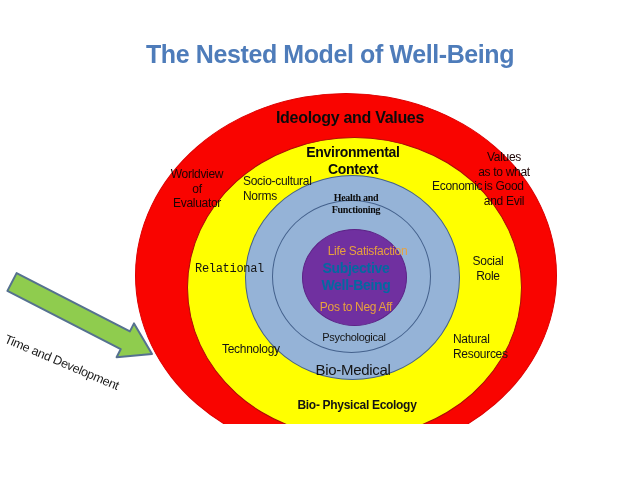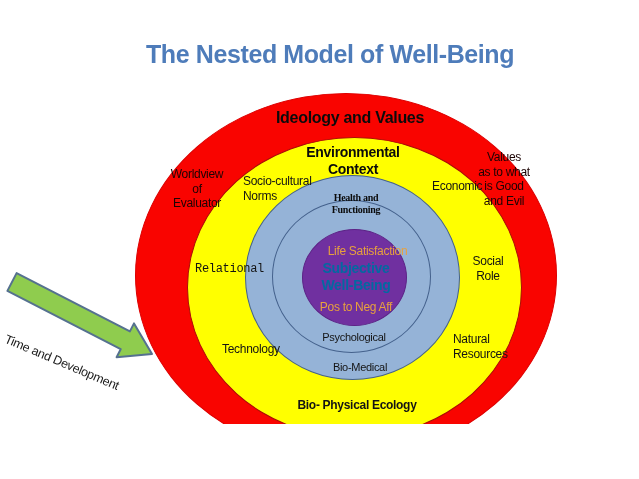--- a/index.html
+++ b/index.html
@@ -50,21 +50,21 @@
   .pre{white-space:pre-line;}
   .ctr{transform:translateX(-50%);text-align:center;}
   .ring-lbl{font-weight:bold;color:#0b0b0b;}
   .lbl-ideology{left:350px;top:108px;font-size:16px;}
   .lbl-environmental{left:353px;top:144px;font-size:14px;line-height:1.18;}
   .lbl-health{left:356px;top:192px;font-size:10px;line-height:1.18;font-family:Liberation Serif, serif;}
   .lbl-life{left:356px;top:244px;color:#E8A13D;padding-left:23px;}
   .lbl-swb{left:356px;top:260px;font-size:14px;font-weight:bold;color:#0369a1;line-height:1.18;}
   .lbl-posneg{left:356px;top:300px;color:#E8A13D;}
   .lbl-psych{left:354px;top:331px;font-size:11px;}
-  .lbl-biomed{left:353px;top:361px;font-size:11px;margin-left:7px;}
+  .lbl-biomed{left:353px;top:361px;font-size:15px;}
   .lbl-biophys{left:357px;top:398px;font-size:12px;font-weight:bold;}
   .lbl-worldview{left:197px;top:167px;color:#1c0404;}
   .lbl-socio{left:243px;top:174px;}
   .lbl-economic{left:432px;top:179px;}
   .lbl-values{left:504px;top:150px;color:#1c0404;}
   .lbl-relational{left:195px;top:262px;font-family:Liberation Mono, monospace;}
   .lbl-socialrole{left:488px;top:254px;}
   .lbl-technology{left:210px;top:342px;margin-left:12px;}
   .lbl-natural{left:453px;top:332px;}
   .arrow-svg{position:absolute;left:0;top:250px;width:170px;height:120px;}

